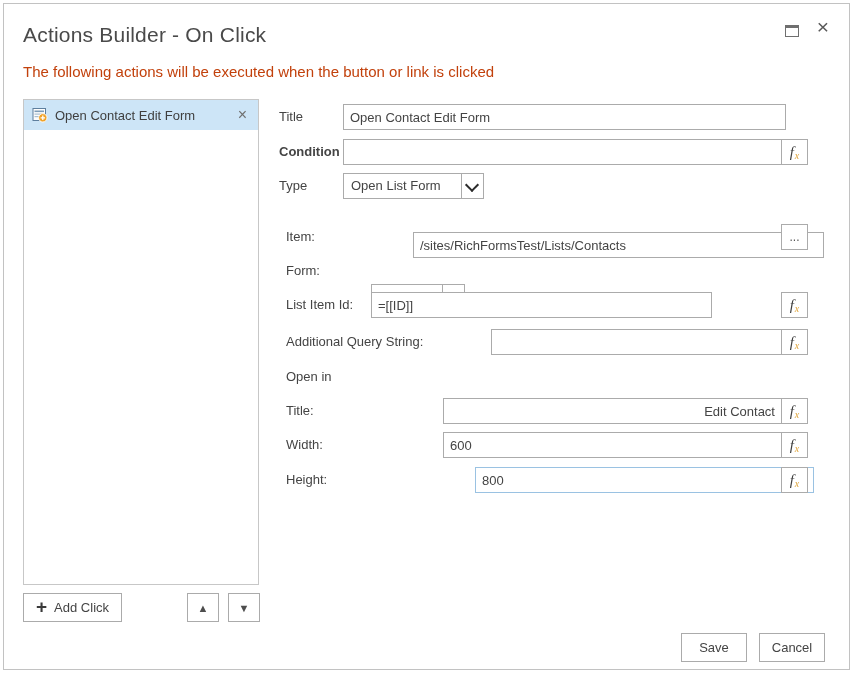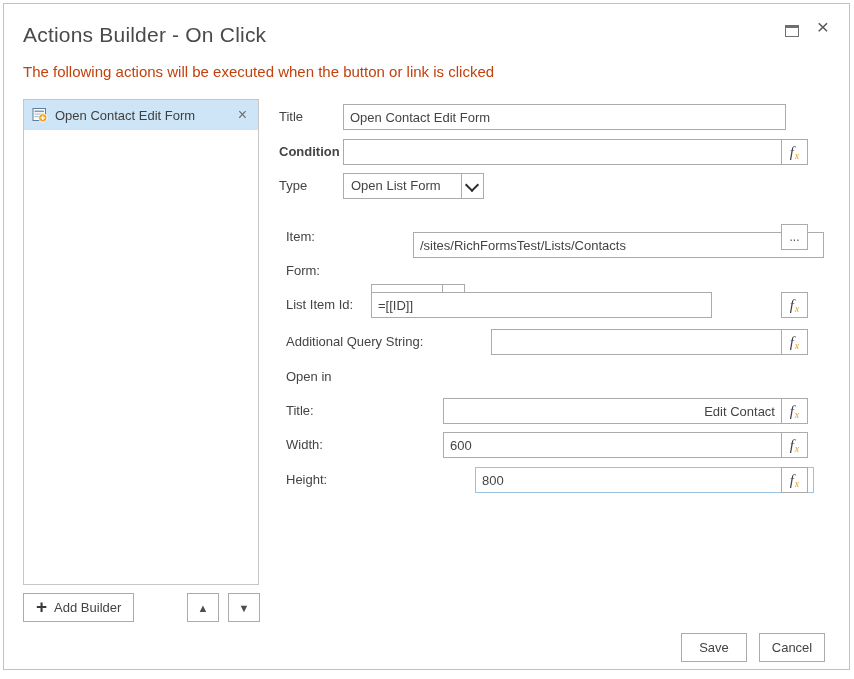--- a/index.html
+++ b/index.html
@@ -86,21 +86,21 @@
           <path d="M10.8 8.6v4.4M8.6 10.8h4.4" stroke="#fff" stroke-width="1.3"></path>
         </svg>
       </span>
       <span class="it-label">Open Contact Edit Form</span>
       <span class="rm">×</span>
     </div>
   </div>
 
   <button class="btn add-btn">
     <span class="plus">+</span>
-    <span>Add Builder</span>
+    <span>Add Click</span>
   </button>
   <button class="btn up-btn">
       <span>▲</span>
     </button>
   <button class="btn down-btn">
       <span>▼</span>
     </button>
 
   <div class="lbl" style="left:275px; top:105px;">Title</div>
   <input class="inp" style="left: 339px; top: 100px; width: 443px;" value="Open Contact Edit Form">

